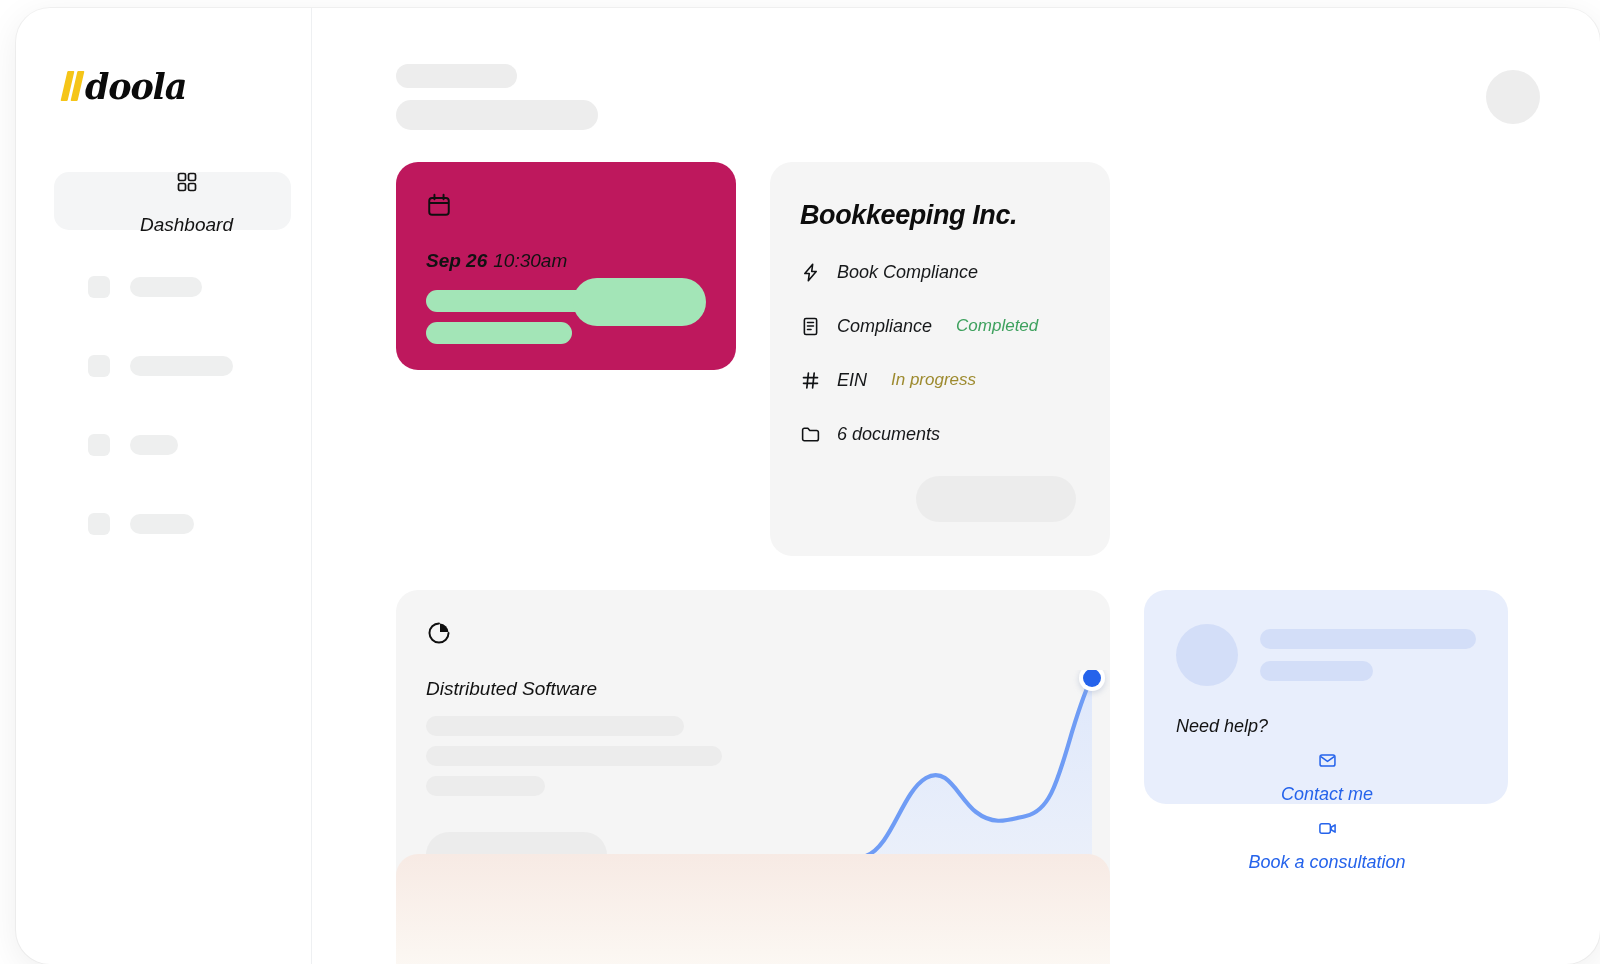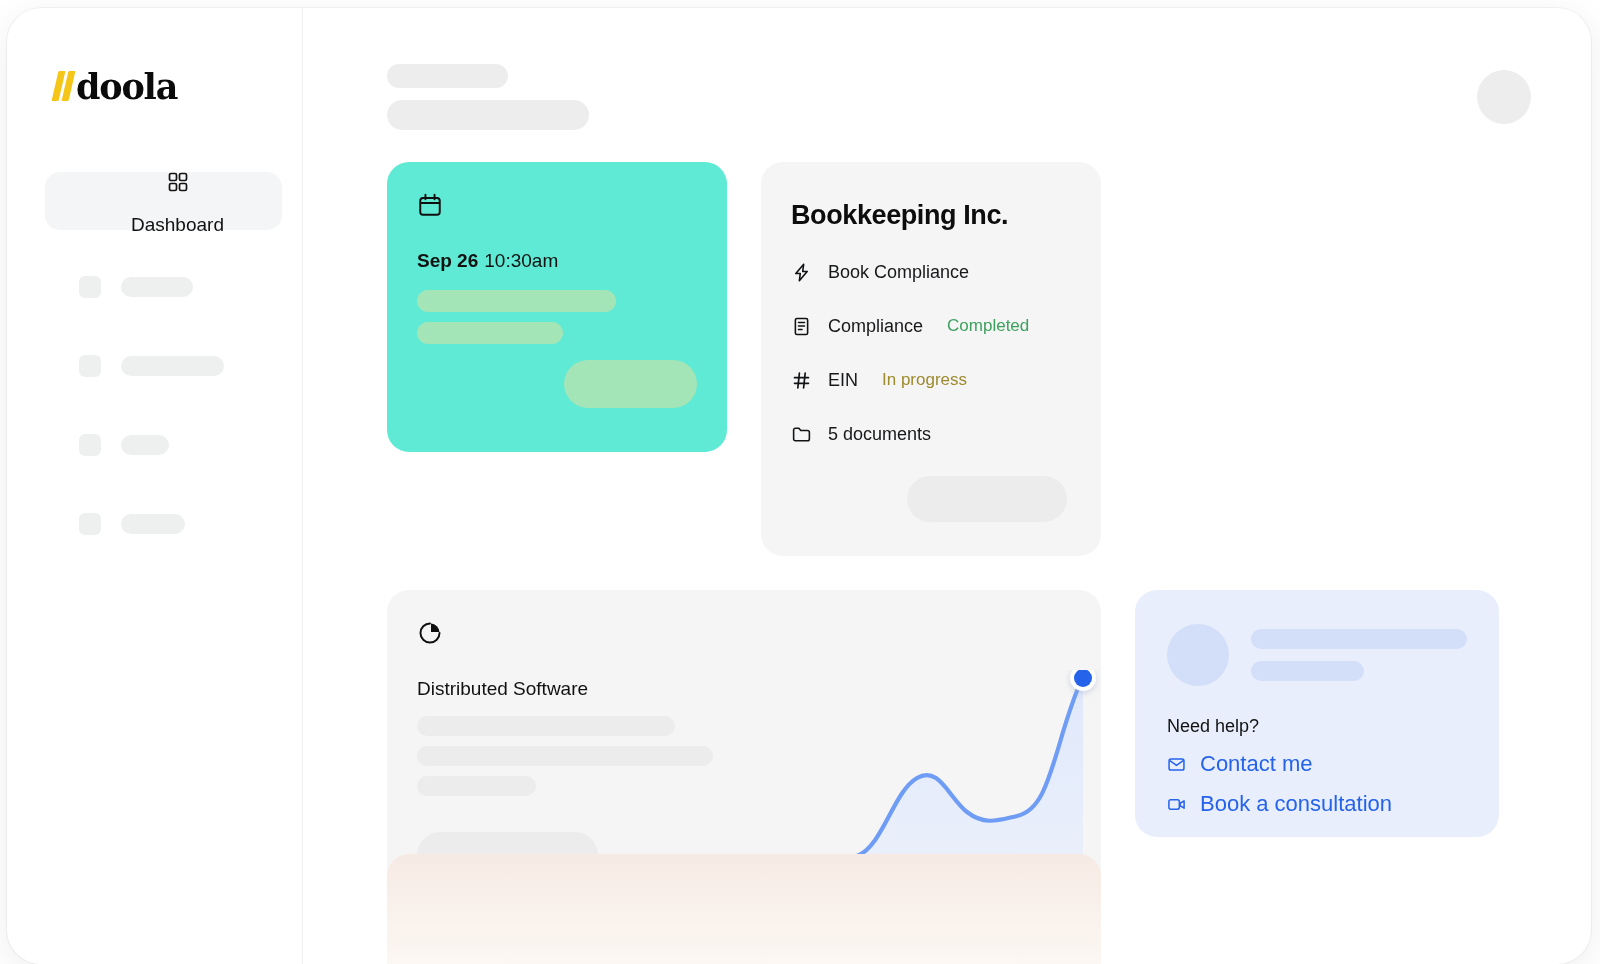--- a/index.html
+++ b/index.html
@@ -4,27 +4,28 @@
 <style>
   * { box-sizing: border-box; margin: 0; padding: 0; }
   html, body {
     width: 1600px; height: 964px;
     background: #ffffff;
     font-family: "Liberation Sans", sans-serif;
     overflow: hidden;
   }
   .app-frame {
     position: absolute;
-    left: 7px; top: 8px;
+    left: 16px; top: 8px;
     width: 1584px; height: 956px;
     background: #ffffff;
     border-radius: 34px;
     box-shadow: 0 0 0 1px rgba(0,0,0,0.045), 0 8px 36px rgba(0,0,0,0.07);
     overflow: hidden;
     display: flex;
+    font-style: italic;
   }
 
   
   .sidebar {
     width: 296px; height: 100%;
     border-right: 1px solid #eef0f2;
     padding: 58px 0 0 0;
     flex: 0 0 296px;
     position: relative;
   }
@@ -98,22 +99,22 @@
     grid-template-columns: 340px 340px 364px;
     grid-column-gap: 34px;
     margin-top: 14px;
   }
 
   .card { border-radius: 22px; position: relative; }
   .card-icon { width: 26px; height: 26px; display:block; }
 
   
   .card-appointment {
-    background: #5eead4;
-    height: 290px;
+    background: #be185d;
+    height: 208px;
     padding: 30px 30px 0 30px;
   }
   .appt-title { margin-top: 32px; font-size: 19px; color: #121212; }
   .appt-title b { font-weight: 700; }
   .appt-title span { font-weight: 400; margin-left: 6px; }
   .appt-sk1 { width: 199px; height: 22px; border-radius: 11px; background: #a3e5b7; margin-top: 18px; }
   .appt-sk2 { width: 146px; height: 22px; border-radius: 11px; background: #a3e5b7; margin-top: 10px; }
   .appt-btn { position: absolute; right: 30px; bottom: 44px; width: 133px; height: 48px; border-radius: 24px; background: #a3e5b7; }
 
   
@@ -157,31 +158,31 @@
   .book-sk1 { width: 258px; height: 20px; border-radius: 10px; background: #ececec; margin-top: 16px; }
   .book-sk2 { width: 296px; height: 20px; border-radius: 10px; background: #ececec; margin-top: 10px; }
   .book-sk3 { width: 119px; height: 20px; border-radius: 10px; background: #ececec; margin-top: 10px; }
   .book-btn { position: absolute; left: 30px; bottom: 42px; width: 181px; height: 46px; border-radius: 23px; background: #ececec; }
   .chart-wrap { position: absolute; right: 0; bottom: 0; width: 330px; height: 250px; }
   .chart-wrap svg { display: block; width: 100%; height: 100%; }
 
   
   .card-help {
     background: #e8eefc;
-    height: 247px;
+    height: 214px;
     margin-top: 34px;
     padding: 34px 30px 0 32px;
   }
   .help-head { display: flex; align-items: center; gap: 22px; }
   .help-avatar { width: 62px; height: 62px; border-radius: 50%; background: #d3def8; flex: 0 0 62px; }
   .help-lines { display: flex; flex-direction: column; gap: 12px; }
   .help-sk1 { width: 216px; height: 20px; border-radius: 10px; background: #d3def8; }
   .help-sk2 { width: 113px; height: 20px; border-radius: 10px; background: #d3def8; }
   .help-title { margin-top: 30px; font-size: 18px; color: #121212; }
-  .help-link { display: flex; align-items: center; gap: 14px; margin-top: 14px; color: #2563eb; font-size: 22px; cursor: pointer; }
+  .help-link { display: flex; align-items: center; gap: 14px; margin-top: 14px; color: #2563eb; font-size: 18px; cursor: pointer; flex-direction: column; }
   .help-link svg { width: 19px; height: 19px; flex: 0 0 19px; display:block; }
 
   
   .card-peach {
     position: absolute;
     left: 84px; bottom: -30px;
     width: 714px; height: 140px;
     border-radius: 22px 22px 0 0;
     background: linear-gradient(180deg, #f7eae4 0%, #fbf6f1 70%, #fdfbf8 100%);
   }
@@ -295,21 +296,21 @@
             <span class="company-row-label">EIN</span>
             <span class="status-inprogress">In progress</span>
           </div>
 
           <div class="company-row">
             <span>
               <svg class="row-icon" viewBox="0 0 24 24" fill="none" stroke="#101214" stroke-width="1.8" stroke-linejoin="round">
                 <path d="M3 6.8a2 2 0 0 1 2-2h4l2.2 2.6h7.8a2 2 0 0 1 2 2v7.8a2 2 0 0 1-2 2H5a2 2 0 0 1-2-2z"></path>
               </svg>
             </span>
-            <span class="company-row-label">5 documents</span>
+            <span class="company-row-label">6 documents</span>
           </div>
 
         </div>
         <div class="company-btn"></div>
       </section>
 
       <section class="card card-book">
         <span>
           <svg class="card-icon" viewBox="0 0 24 24" fill="none" stroke="#0f0f0f" stroke-width="1.8" stroke-linecap="round">
             <path d="M12 3.2a8.8 8.8 0 1 0 8.8 8.8"></path>

